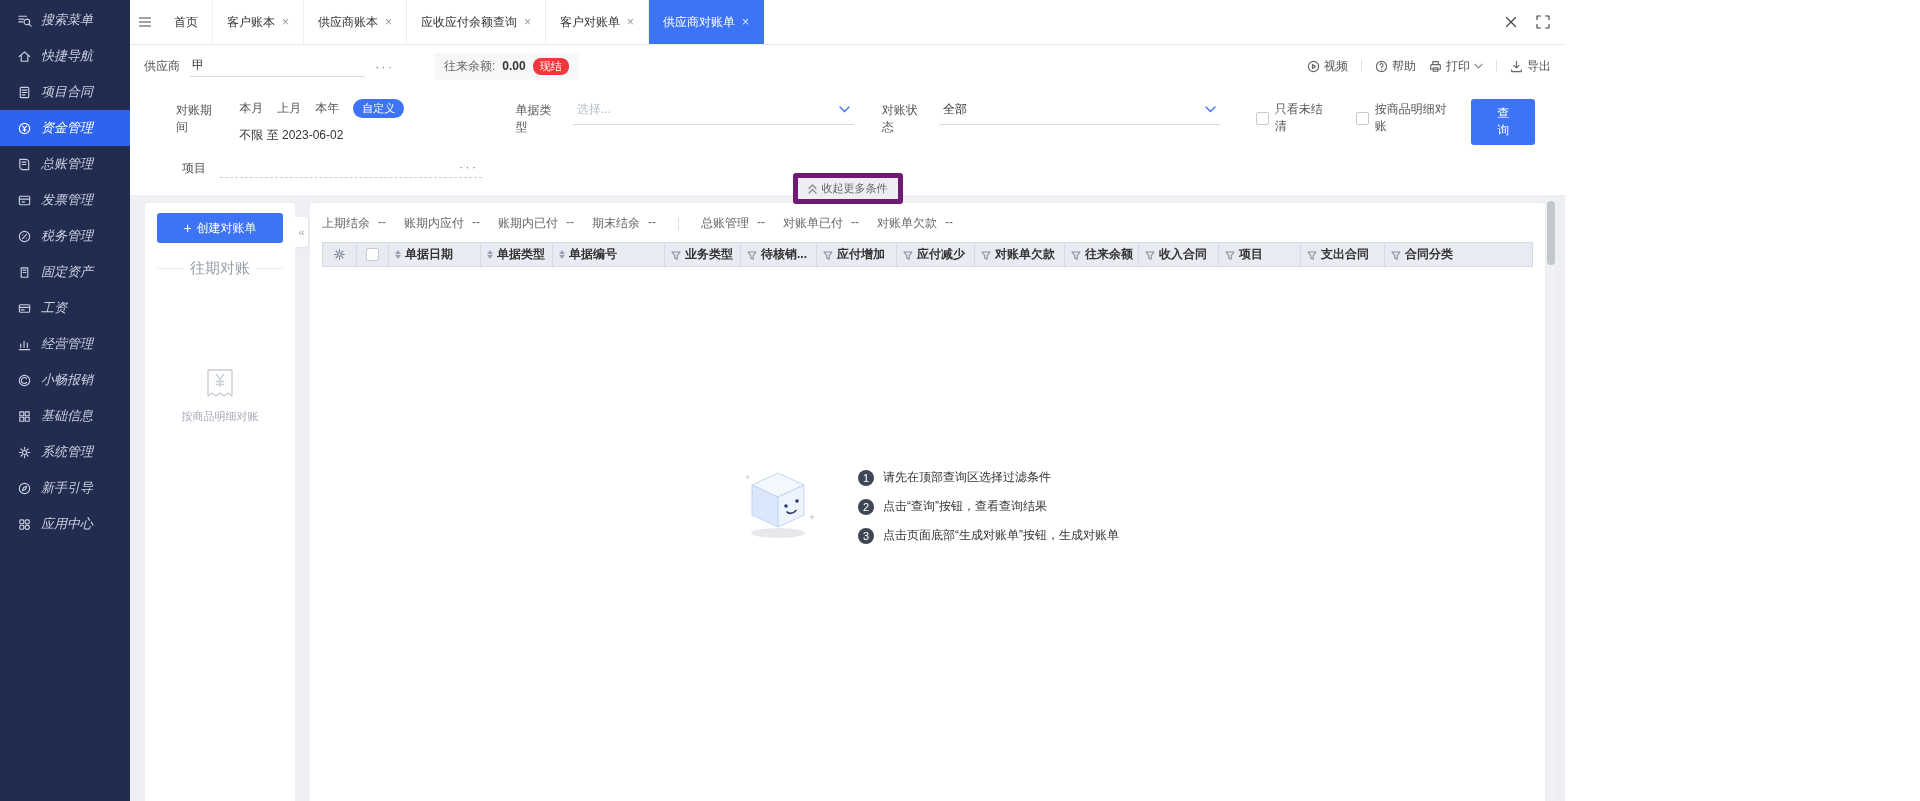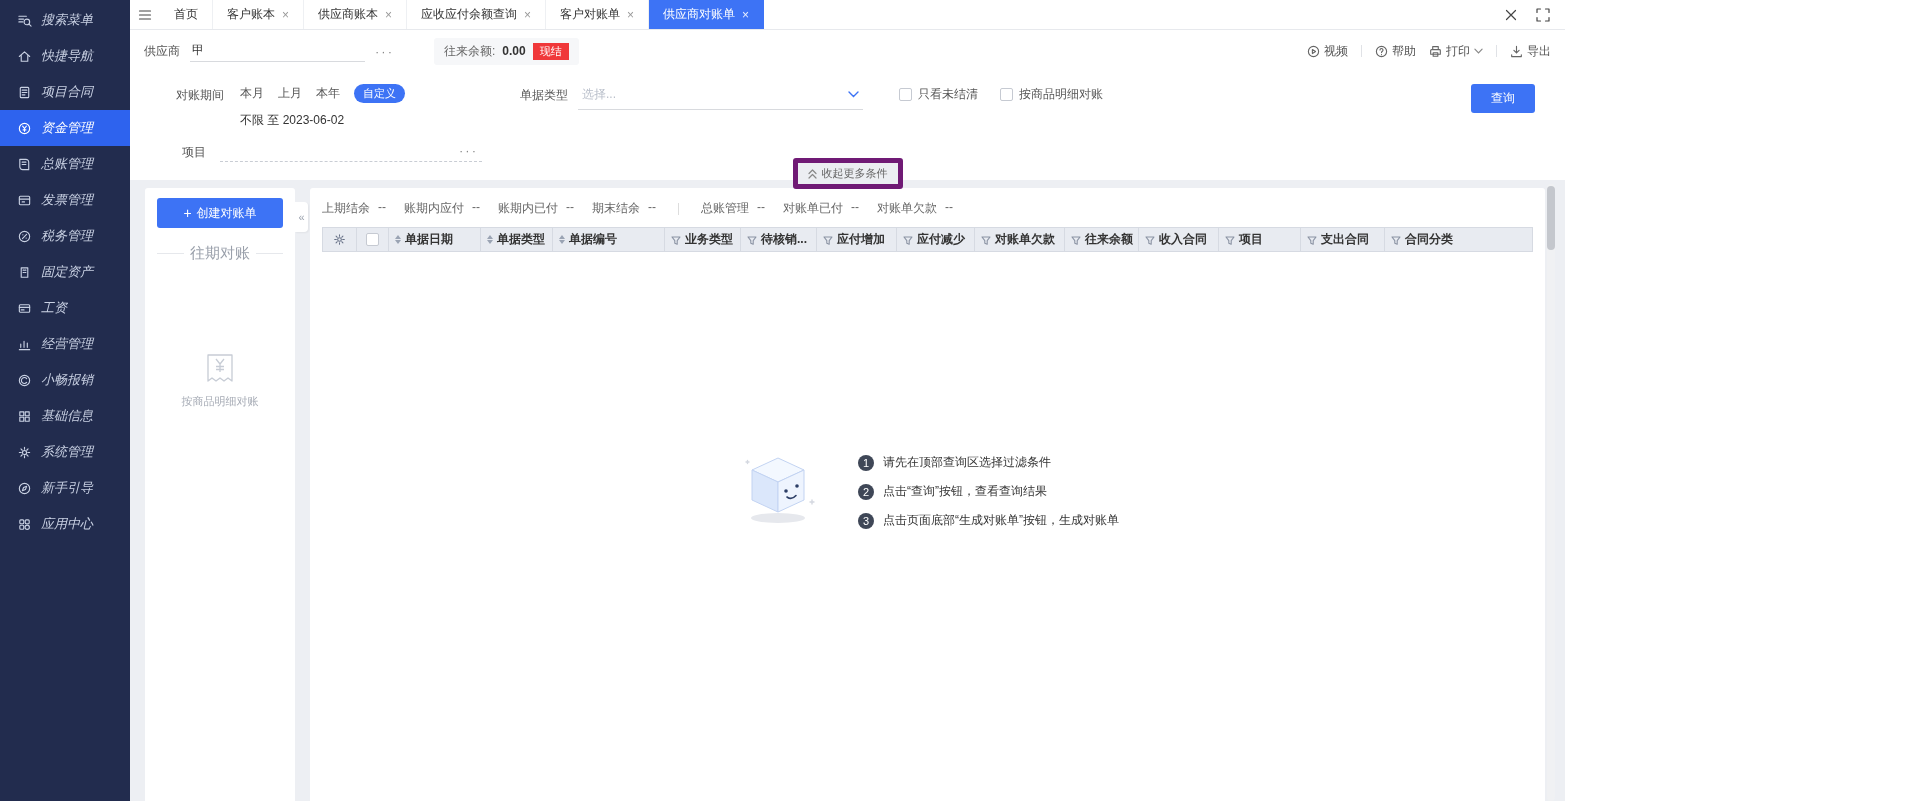--- a/index.html
+++ b/index.html
@@ -13,41 +13,41 @@
     color:#c9d1e3; font-size:13px; cursor:pointer; }
   .side-item.active { background:#2e63ee; color:#fff; }
   .sicon { width:15px; height:15px; flex:none; display:flex; }
   .sicon svg,.uicon svg,.micon svg { width:100%; height:100%; fill:none; stroke:currentColor;
     stroke-width:1.2; stroke-linecap:round; stroke-linejoin:round; }
 
   
   .main { flex:1; display:flex; flex-direction:column; min-width:0; background:#fff; }
 
   
-  .tabbar { height:30px; flex:none; display:flex; align-items:stretch; background:#fff;
+  .tabbar { height:45px; flex:none; display:flex; align-items:stretch; background:#fff;
     border-bottom:1px solid #e7e9ed;justify-content:flex-end; }
   .hamburger { width:30px; display:flex; align-items:center; justify-content:center; color:#444; cursor:pointer; }
   .micon { width:14px; height:14px; display:flex; }
   .tab { display:flex; align-items:center; gap:7px; padding:0 14px; font-size:12px; color:#333;
     border-right:1px solid #eef0f3; cursor:pointer; white-space:nowrap; }
   .tab .tx { color:#999; font-size:12px; }
   .tab.active { background:#3d73f5; color:#fff; border-right-color:#3d73f5; }
   .tab.active .tx { color:#e8efff; }
   .tabbar-right { margin-left:auto; display:flex; align-items:center; gap:18px; padding:0 15px; color:#444; }
 
   
   .toolbar { height:42px; flex:none; display:flex; align-items:center; padding:0 14px; gap:10px; }
   .tlabel,.flabel { font-size:12px; color:#555; }
   .supplier-input { width:175px; border:none; border-bottom:1px solid #d8dade; background:transparent;
     font:inherit; color:#333; padding:3px 2px; outline:none; }
   .more-dots { color:#888; font-size:13px; letter-spacing:2px; cursor:pointer; }
   .balance-box { margin-left:30px; background:#f6f7f9; border-radius:3px; padding:5px 10px;
     display:flex; align-items:center; gap:7px; font-size:12px; color:#666; }
   .bval { color:#333; font-weight:bold; }
-  .badge { background:#f0383a; color:#fff; font-size:11px; padding:1px 7px; border-radius:0; }
+  .badge { background:#f0383a; color:#fff; font-size:11px; padding:1px 7px; border-radius:8px; }
   .utils { margin-left:auto; display:flex; align-items:center; gap:13px; font-size:12px; color:#555; }
   .util { display:flex; align-items:center; gap:4px; cursor:pointer; }
   .uicon { width:13px; height:13px; display:flex; color:#666; }
   .chev { width:9px; height:6px; display:flex; }
   .chev svg { width:100%; height:100%; fill:none; stroke:#888; stroke-width:1.3; stroke-linecap:round; }
   .sep { width:1px; height:12px; background:#e0e2e6; }
 
   
   .filters { height:108px; flex:none; position:relative; padding:12px 14px 0; background:#fff; }
   .frow1 { display:flex; align-items:flex-start; padding-left:32px; }
@@ -389,20 +389,31 @@
           <span class="flabel">单据类型</span>
           <div class="field">
             <span class="placeholder">选择...</span>
             <span class="bluechev">
                 <svg viewBox="0 0 11 7">
                   <path d="M1 1l4.5 4.5L10 1"></path>
                 </svg>
               </span>
           </div>
         </div>
+        <div class="fgroup">
+          <span class="flabel">对账状态</span>
+          <div class="field">
+            <span class="fieldval">全部</span>
+            <span class="bluechev">
+                <svg viewBox="0 0 11 7">
+                  <path d="M1 1l4.5 4.5L10 1"></path>
+                </svg>
+              </span>
+          </div>
+        </div>
         <label class="cb">
           <span class="cbbox"></span>
           <span>只看未结清</span>
         </label>
         <label class="cb">
           <span class="cbbox"></span>
           <span>按商品明细对账</span>
         </label>
         <button class="query-btn">查询</button>
       </div>

